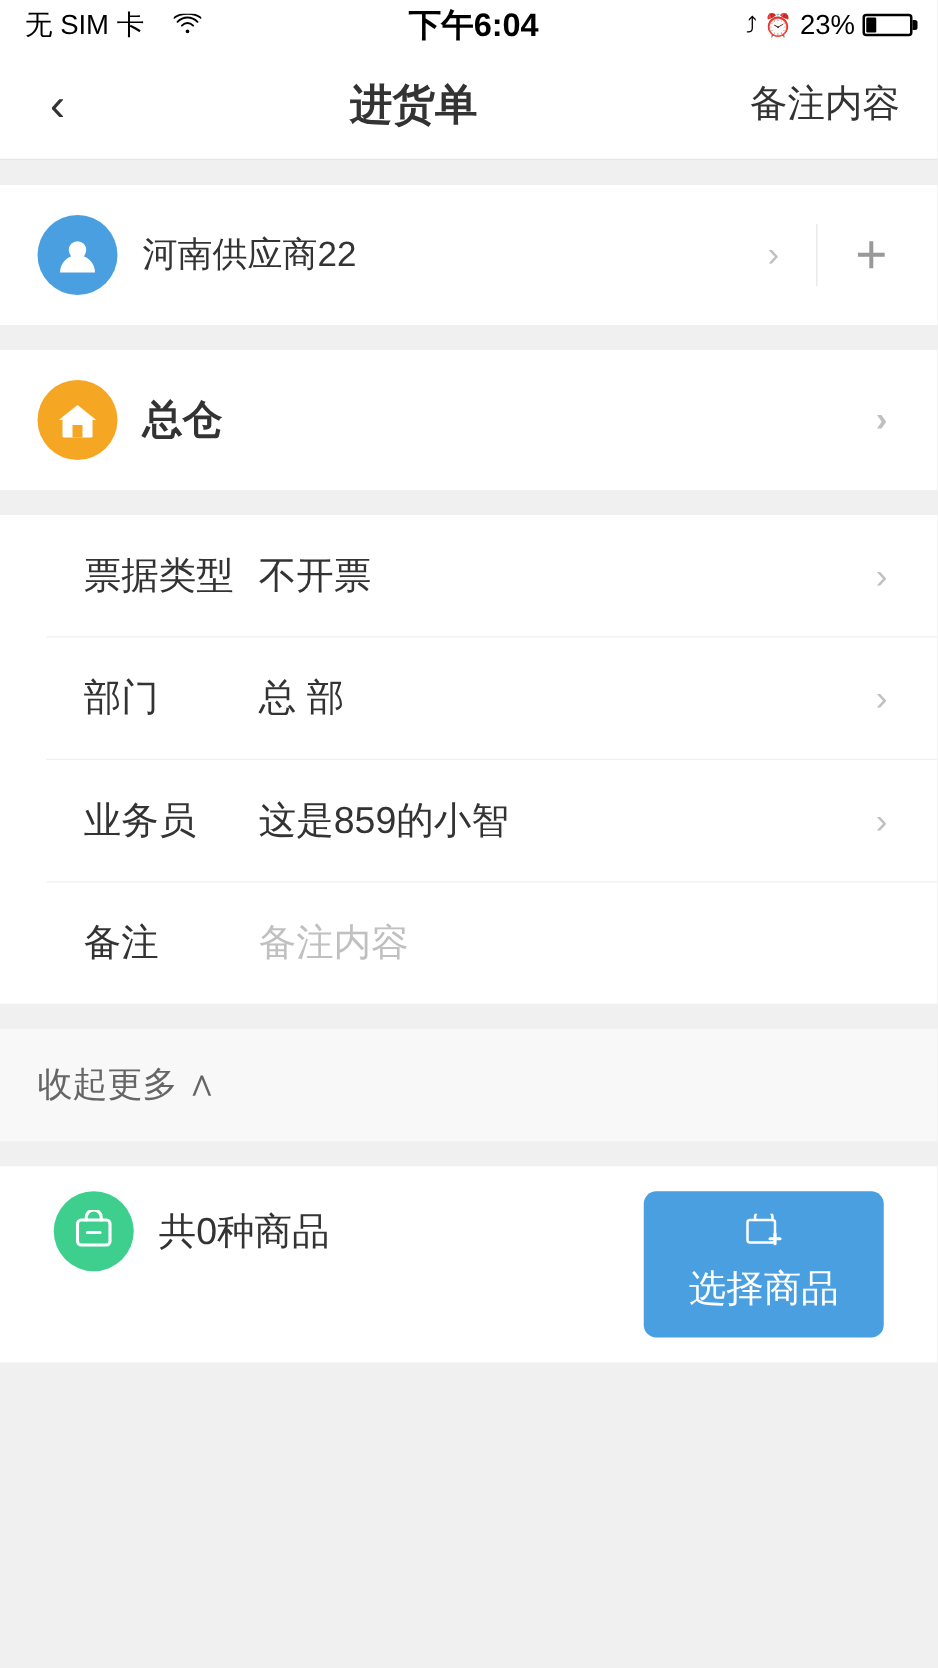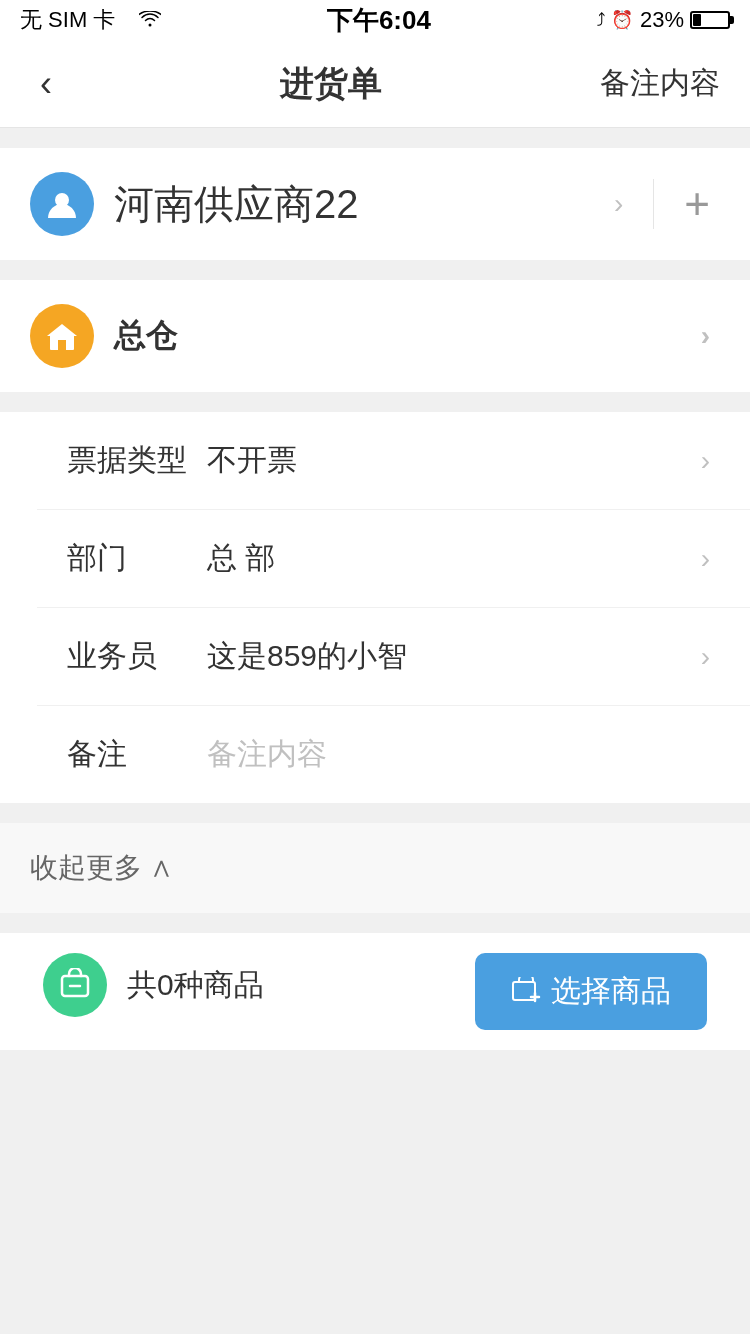--- a/index.html
+++ b/index.html
@@ -86,21 +86,21 @@
       width: 64px; height: 64px;
       border-radius: 50%;
       background: #4a9fe0;
       display: flex; align-items: center; justify-content: center;
       margin-right: 20px;
       flex-shrink: 0;
     }
     .supplier-avatar svg { width: 36px; height: 36px; fill: #fff; }
     .supplier-name {
       flex: 1;
-      font-size: 40px;
+      font-size: 28px;
       color: #333;
     }
     .supplier-divider {
       width: 1px; height: 50px; background: #e5e5e5; margin: 0 20px;
     }
     .supplier-add {
       font-size: 44px;
       color: #999;
       cursor: pointer;
       padding: 0 10px;
@@ -211,20 +211,21 @@
       background: #4a9fe0;
       color: #fff;
       font-size: 30px;
       padding: 18px 36px;
       border-radius: 10px;
       display: flex;
       align-items: center;
       gap: 10px;
       cursor: pointer;
       border: none;
+      flex-direction: column;
     }
     .select-product-btn svg { width: 30px; height: 30px; fill: #fff; }
   </style>
 </head>
 <body>
 
 <div class="status-bar">
   <div class="status-left">
     <span>无 SIM 卡</span>
     <span>

